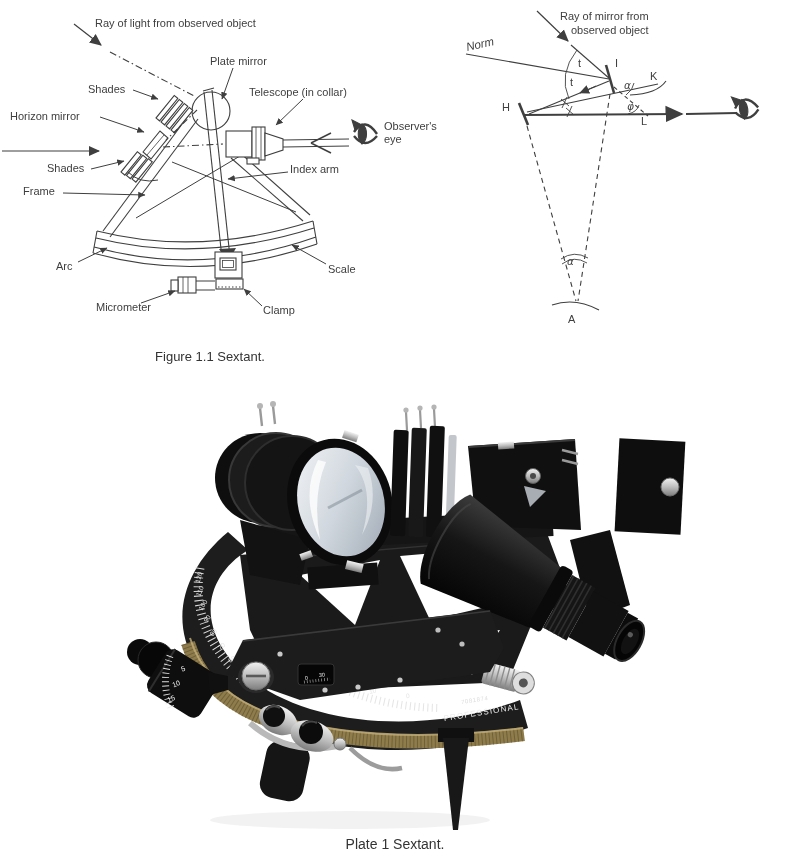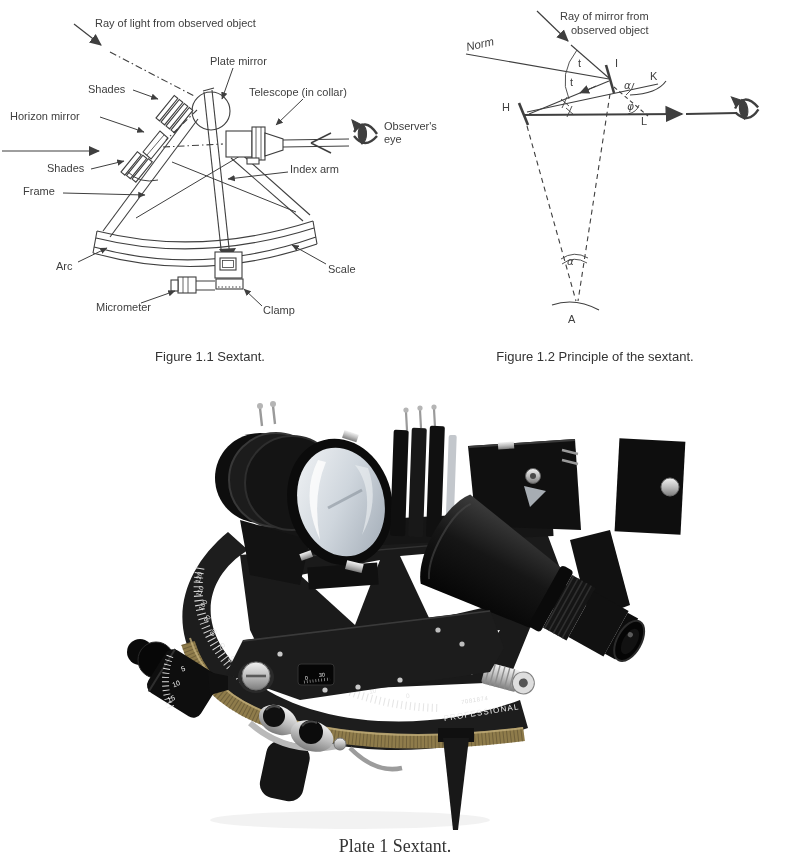--- a/index.html
+++ b/index.html
@@ -2,21 +2,21 @@
 <html><head>
 <meta charset="utf-8">
 <style>
   html,body{margin:0;padding:0;background:#fff;}
   .page{position:relative;width:790px;height:857px;background:#fff;overflow:hidden;
         font-family:"Liberation Sans",sans-serif;}
   .page svg.art{position:absolute;left:0;top:0;}
   .lbl{position:absolute;font-size:11px;line-height:1.15;color:#3e3e3e;white-space:nowrap;}
   .two{white-space:normal;width:68px;}
   .cap{position:absolute;font-size:13px;color:#333;text-align:center;}
-  .pcap{font-size:18px;font-family:Liberation Serif, serif;}
+  .pcap{font-size:14px;}
   .norm{font-style:italic;font-size:11.5px;transform:rotate(-13deg);transform-origin:left bottom;}
   .gk{font-family:"DejaVu Sans",sans-serif;font-style:italic;font-size:10.5px;}
   .pt{font-size:11px;}
   text{font-family:"Liberation Sans",sans-serif;}
   .arcnum{font-size:6.5px;fill:#e6e6e6;}
   .drumnum{font-size:7px;fill:#f2f2f2;}
   .winnum{font-size:5.5px;fill:#eaeaea;}
   .engrave1{font-size:6px;fill:#dcdcdc;letter-spacing:.6px;}
   .engrave2{font-size:8px;fill:#ededed;letter-spacing:1.2px;}
 </style>
@@ -352,17 +352,16 @@
 <div class="lbl" style="left:578px;top:57px">t</div>
 <div class="lbl" style="left:570px;top:76px">t</div>
 <div class="lbl pt" style="left:615px;top:57px">I</div>
 <div class="lbl pt" style="left:650px;top:70px">K</div>
 <div class="lbl pt" style="left:502px;top:101px">H</div>
 <div class="lbl pt" style="left:641px;top:115px">L</div>
 <div class="lbl pt" style="left:568px;top:313px">A</div>
 <div class="lbl gk" style="left:624px;top:79px">α</div>
 <div class="lbl gk" style="left:627px;top:100px">φ</div>
 <div class="lbl gk" style="left:567px;top:255px">α</div>
-<div class="cap" style="left:460px;top:349px;width:270px">Figure 1.2 Principle of the sextant.</div>
 
 <div class="cap pcap" style="left:285px;top:836px;width:220px">Plate 1 Sextant.</div>
 
 </div>
 
 </body></html>

